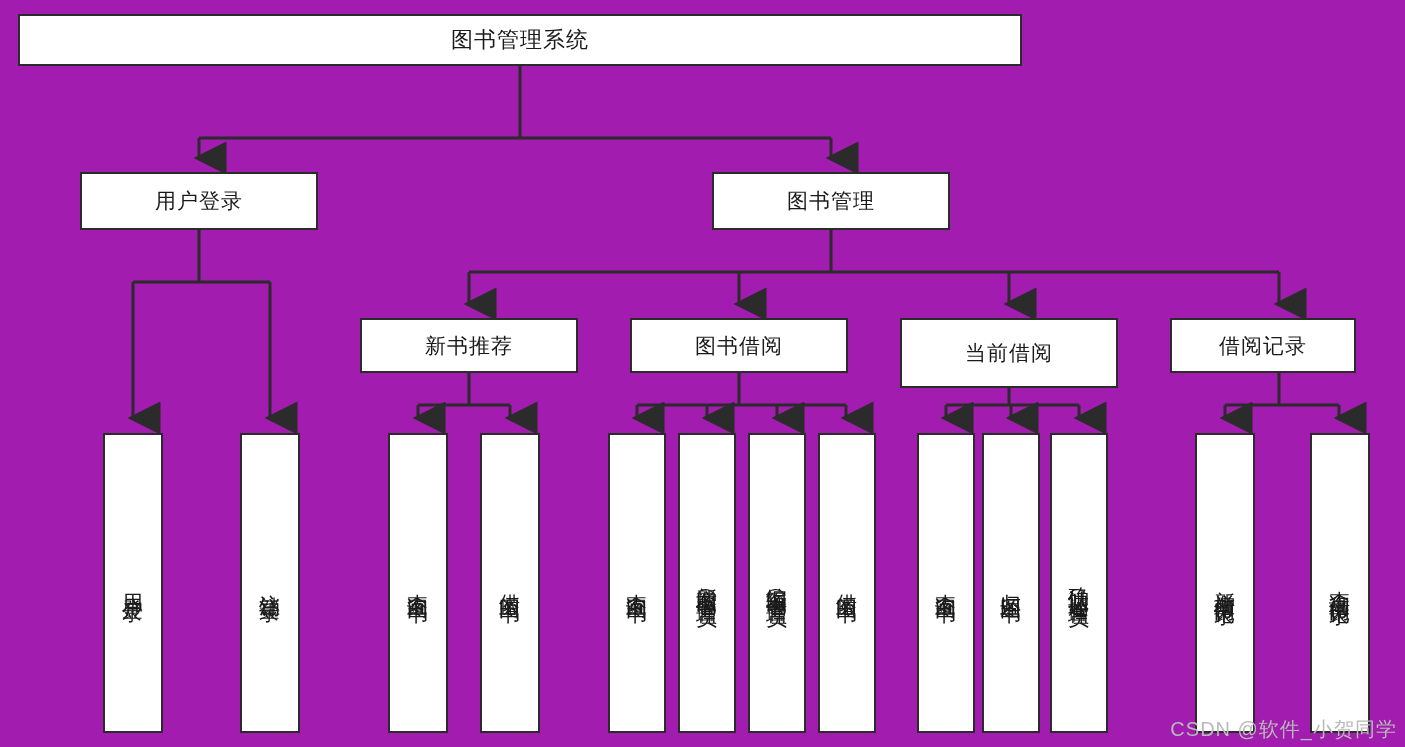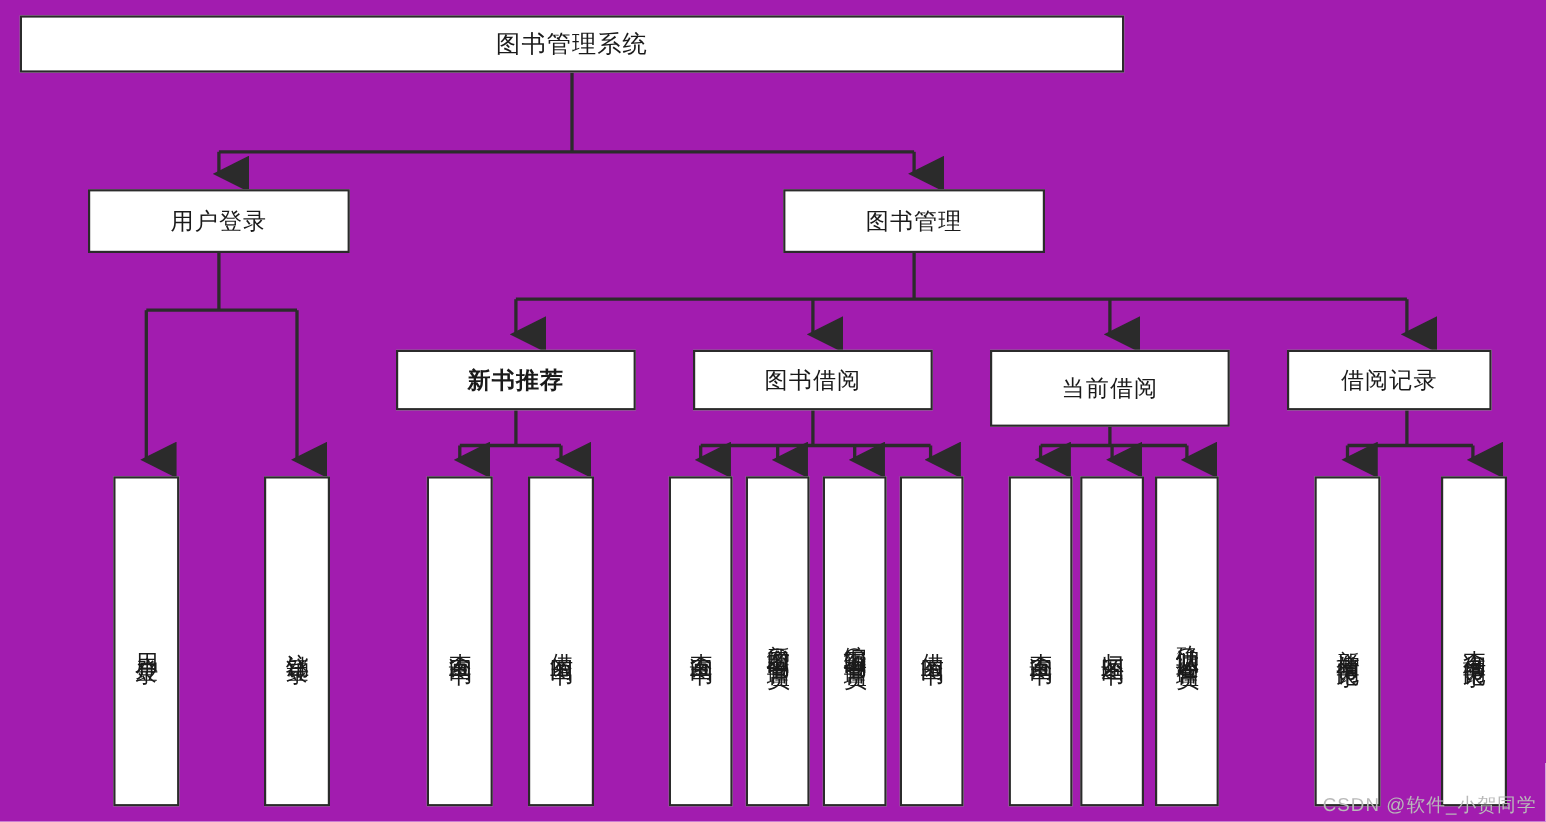--- a/index.html
+++ b/index.html
@@ -61,21 +61,21 @@
     stroke-width: 3;
     fill: none;
   }
   .arrowhead {
     fill: #2b2b2b;
   }
   #watermark {
     position: absolute;
     right: 8px;
     bottom: 4px;
-    font-size: 17px;
+    font-size: 20px;
     color: #b9b9b9;
     letter-spacing: 1px;
     white-space: nowrap;
   }
 </style>
 </head>
 <body>
 
 <div id="canvas">
 
@@ -131,21 +131,21 @@
     <span>图书管理系统</span>
   </div>
 
   <div class="node horiz" style="left:80px; top:172px; width:238px; height:58px;">
     <span>用户登录</span>
   </div>
   <div class="node horiz" style="left:712px; top:172px; width:238px; height:58px;">
     <span>图书管理</span>
   </div>
 
-  <div class="node horiz" style="left:360px; top:318px; width:218px; height:55px;font-weight:bold;">
+  <div class="node horiz" style="left:360px; top:318px; width:218px; height:55px;">
     <span>新书推荐</span>
   </div>
   <div class="node horiz" style="left:630px; top:318px; width:218px; height:55px;">
     <span>图书借阅</span>
   </div>
   <div class="node horiz" style="left:900px; top:318px; width:218px; height:70px;">
     <span>当前借阅</span>
   </div>
   <div class="node horiz" style="left:1170px; top:318px; width:186px; height:55px;">
     <span>借阅记录</span>

